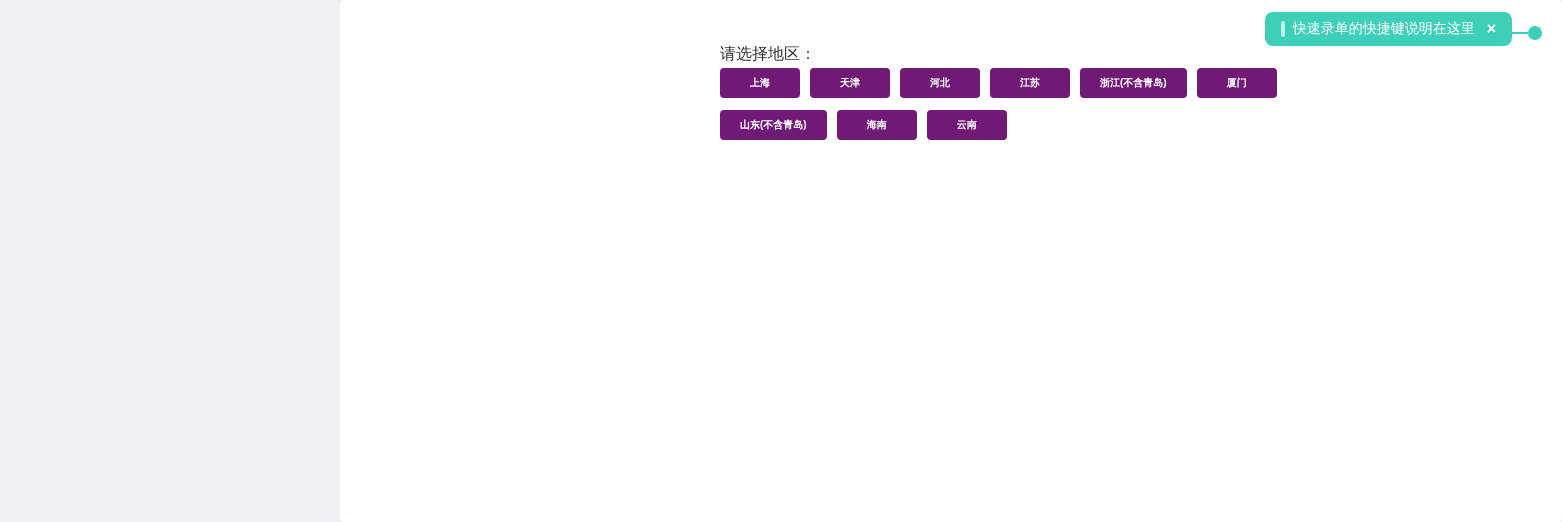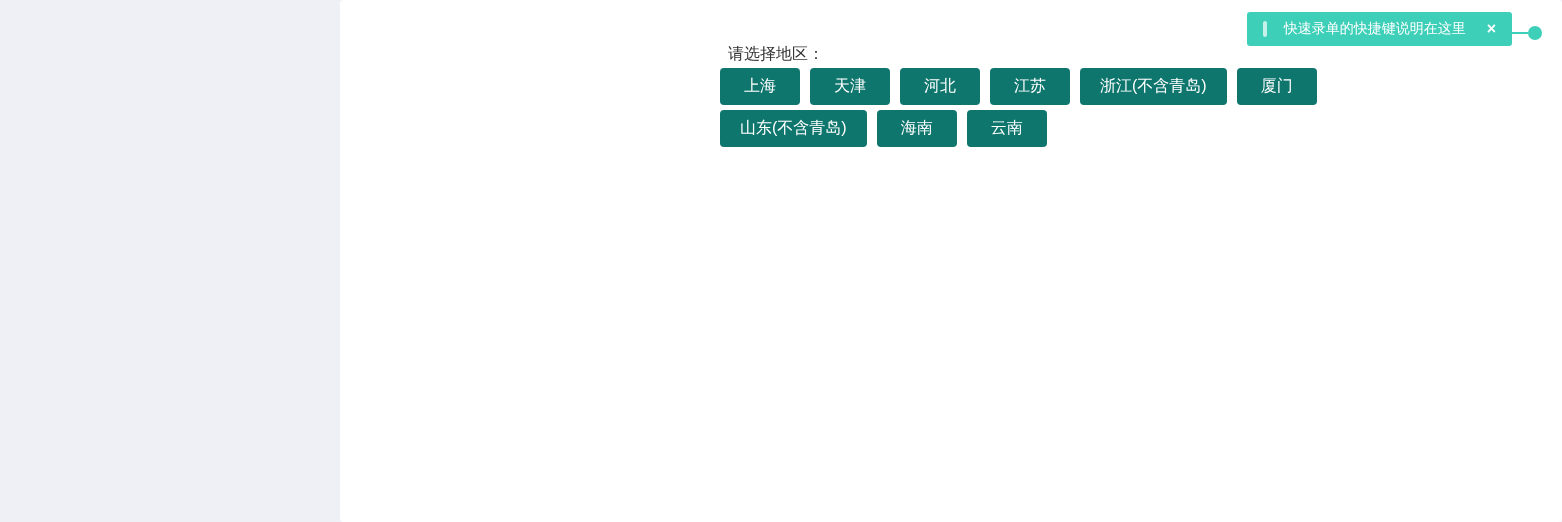--- a/index.html
+++ b/index.html
@@ -32,21 +32,21 @@
       top: 0;
       width: 1222px;
       height: 522px;
       background: #ffffff;
       border-radius: 4px;
     }
 
     .page-label {
       position: absolute;
       top: 44px;
-      left: 388px;
+      left: 380px;
       font-size: 16px;
       color: #333;
       font-weight: 500;
     }
 
     .region-buttons-row1 {
       position: absolute;
       top: 68px;
       left: 380px;
       display: flex;
@@ -57,45 +57,46 @@
     .region-buttons-row2 {
       position: absolute;
       top: 110px;
       left: 380px;
       display: flex;
       gap: 10px;
       justify-content: center;
     }
 
     .region-btn {
-      background: #0f766e;
+      background: #701a75;
       color: #fff;
       border: none;
       border-radius: 4px;
       padding: 8px 20px;
-      font-size: 16px;
+      font-size: 10px;
       cursor: pointer;
       white-space: nowrap;
       min-width: 80px;
       text-align: center;
+      font-weight: bold;
     }
 
     
     .tooltip-banner {
       position: absolute;
       top: 12px;
       right: 50px;
       background: #3ecfb8;
       color: #fff;
-      border-radius: 3px;
+      border-radius: 8px;
       padding: 8px 16px;
       font-size: 14px;
       display: flex;
       align-items: center;
-      gap: 13px;
+      gap: 4px;
       white-space: nowrap;
     }
 
     .tooltip-banner .bar {
       width: 4px;
       height: 16px;
       background: rgba(255,255,255,0.7);
       border-radius: 2px;
       display: inline-block;
       margin-right: 4px;

